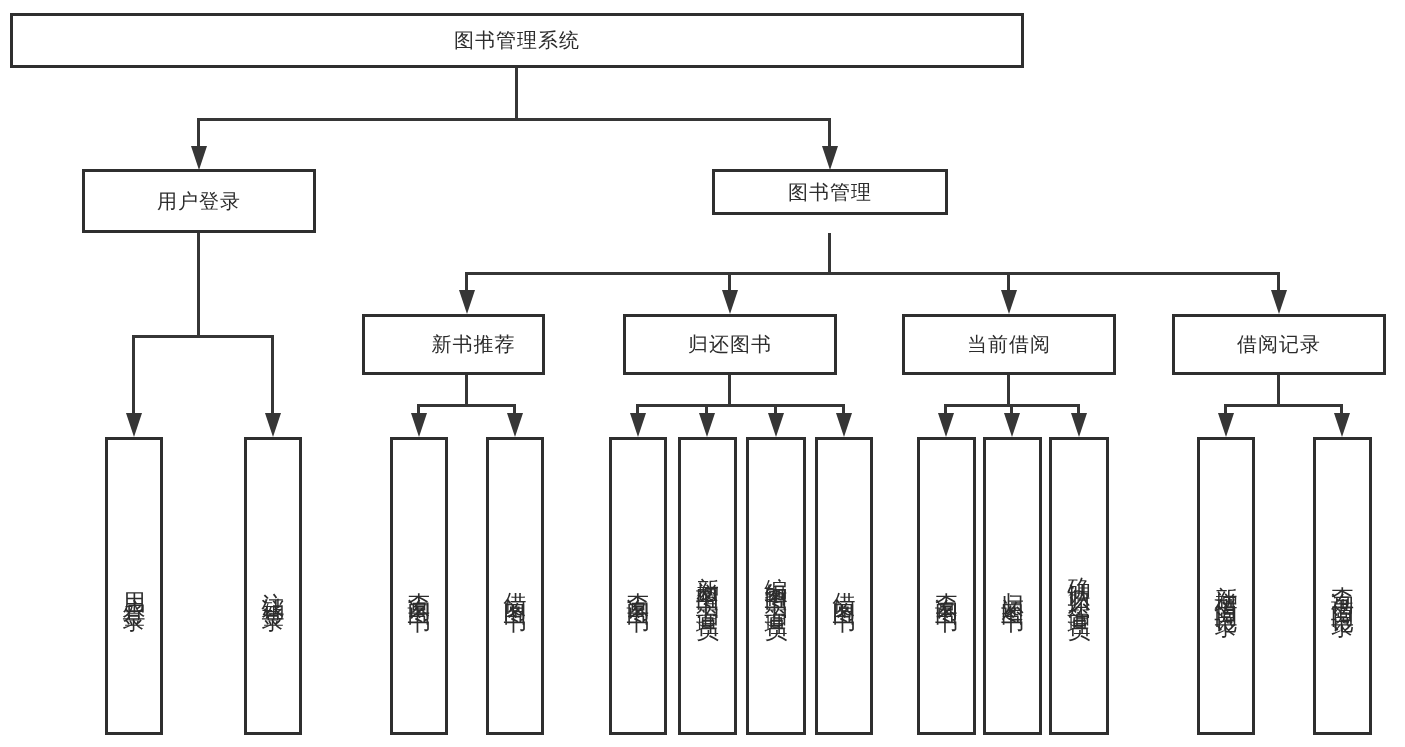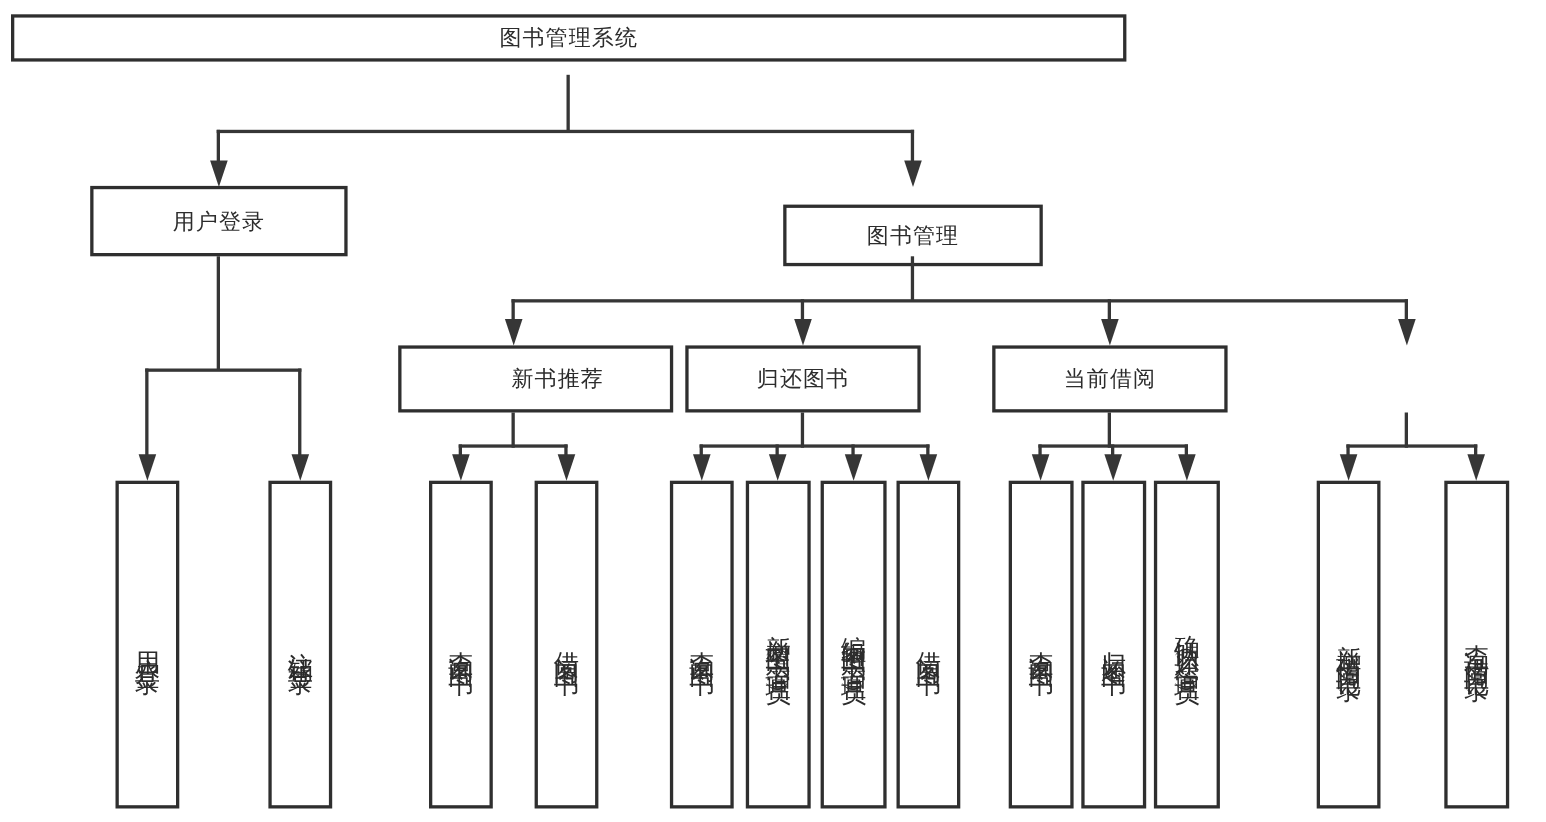--- a/index.html
+++ b/index.html
@@ -52,44 +52,47 @@
     letter-spacing: 1px;
     color: #b2b2b2;
     white-space: nowrap;
   }
 </style>
 </head>
 <body>
 
 <div id="canvas">
 
-  <div class="box" style="left:10px; top:13px; width:1014px; height:43px;">
+  <div class="box" style="left:10px; top:13px; width:1014px; height:55px;">
     <span class="hlabel">图书管理系统</span>
   </div>
 
   <div class="box" style="left:82px; top:169px; width:234px; height:64px;">
     <span class="hlabel">用户登录</span>
   </div>
 
-  <div class="box" style="left:712px; top:169px; width:236px; height:56px;margin-top:17px;">
+  <div class="box" style="left:712px; top:169px; width:236px; height:46px;">
     <span class="hlabel">图书管理</span>
   </div>
 
-  <div class="box" style="left:362px; top:314px; width:250px; height:61px;padding-left:40px;">
+  <div class="box" style="left:362px; top:314px; width:183px; height:61px;padding-left:40px;">
     <span class="hlabel">新书推荐</span>
   </div>
 
   <div class="box" style="left:623px; top:314px; width:214px; height:61px;">
     <span class="hlabel">归还图书</span>
   </div>
 
   <div class="box" style="left:902px; top:314px; width:214px; height:61px;">
     <span class="hlabel">当前借阅</span>
   </div>
 
+  <div class="box" style="left:1172px; top:314px; width:214px; height:61px;">
+    <span class="hlabel">借阅记录</span>
+  </div>
 
   <div class="box vbox" style="left:105px; width:58px;">
     <span class="vlabel">用户登录</span>
   </div>
   <div class="box vbox" style="left:244px; width:58px;">
     <span class="vlabel">注销登录</span>
   </div>
 
   <div class="box vbox" style="left:390px; width:58px;">
     <span class="vlabel">查询图书</span>

